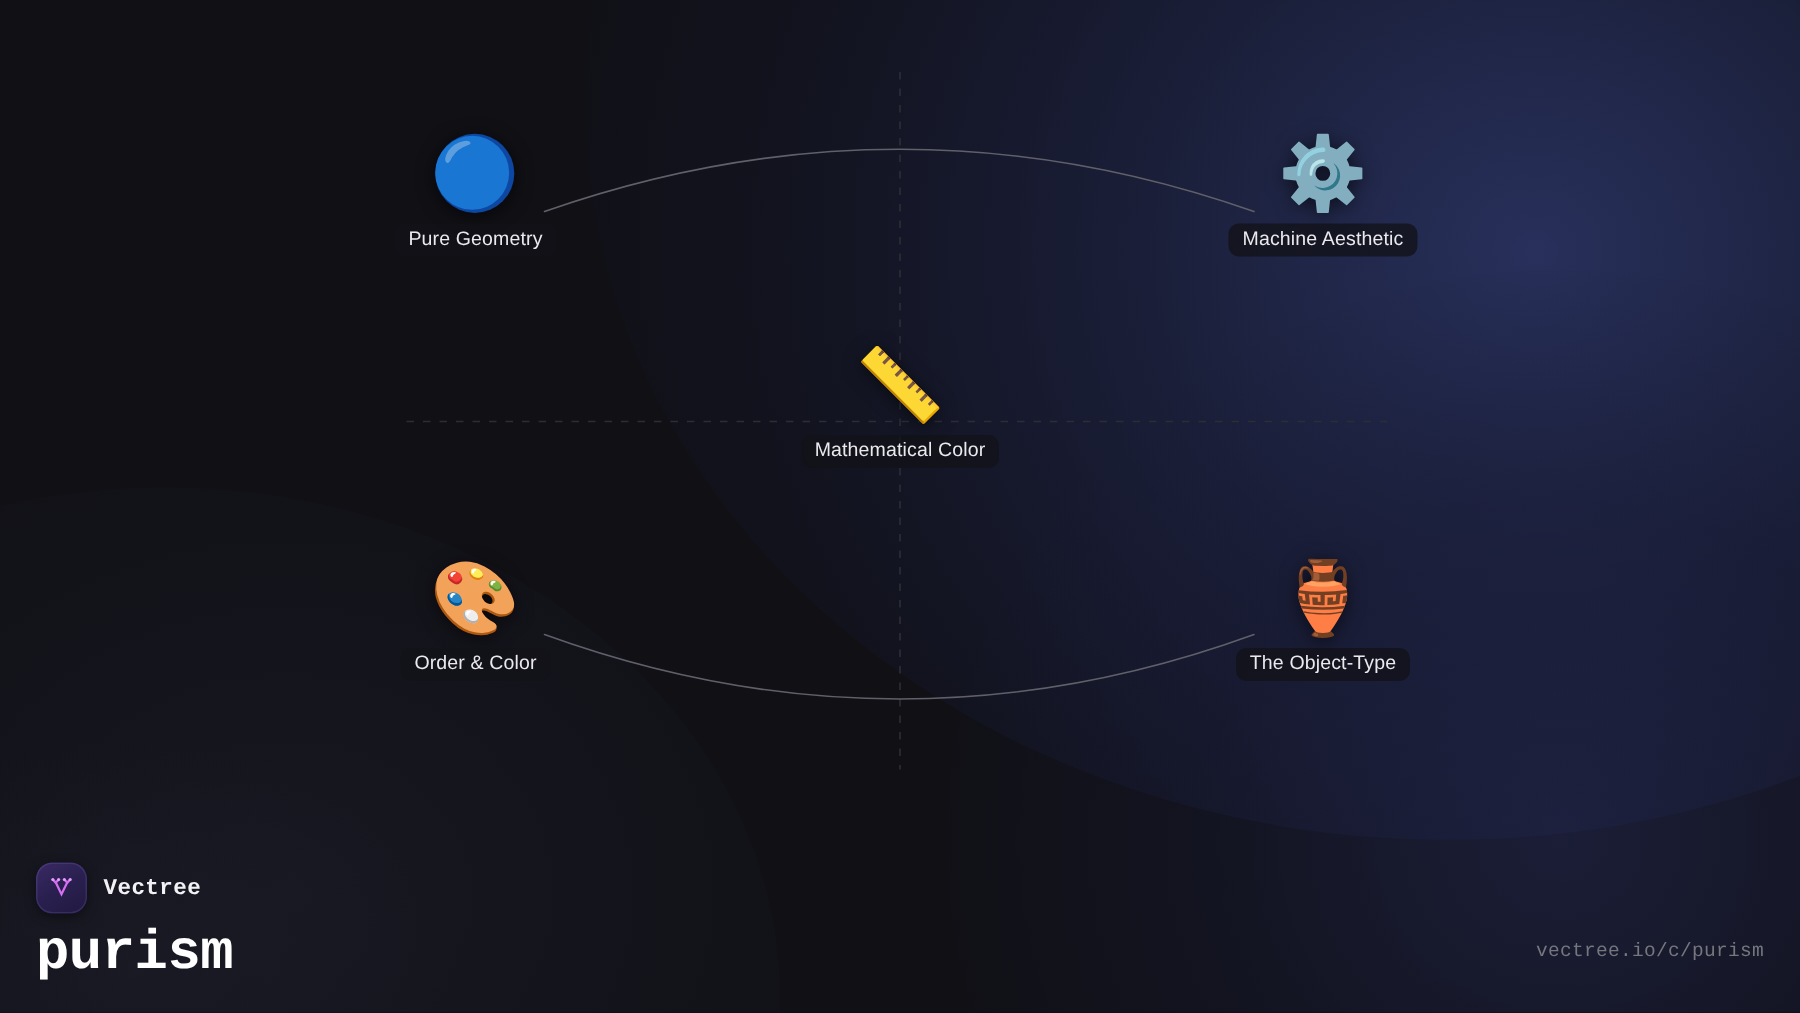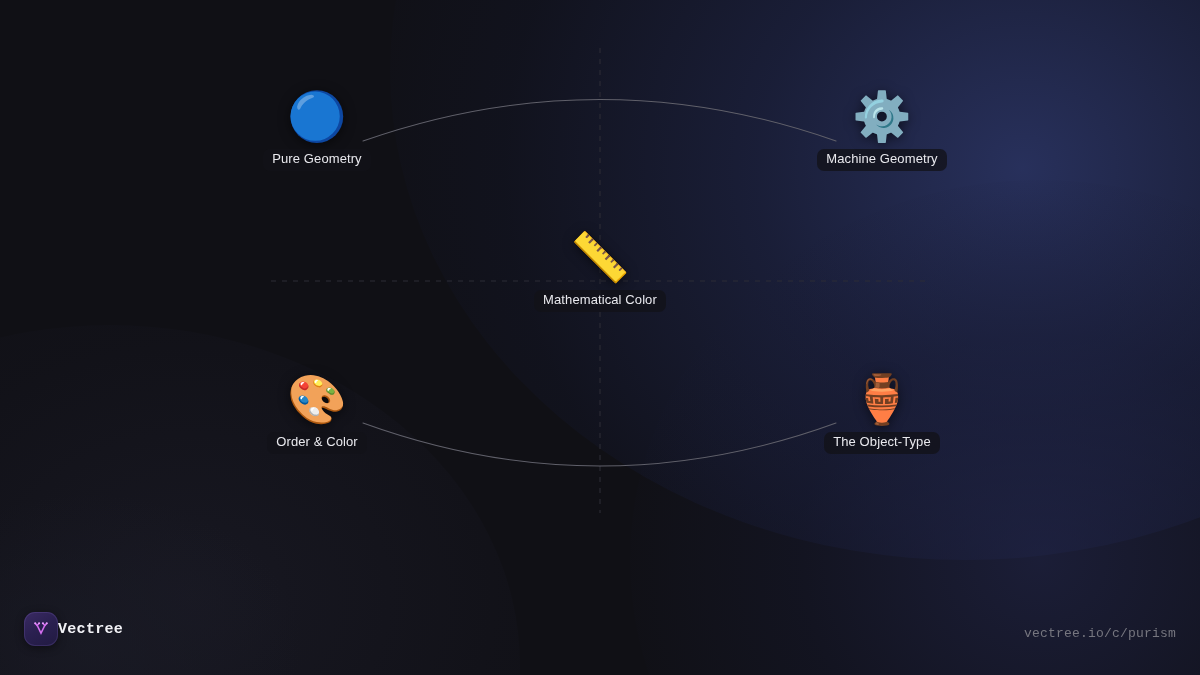--- a/index.html
+++ b/index.html
@@ -107,20 +107,21 @@
   .node.n-math    .node-icon { font-size:48px; }
 
   
   #footer-brand {
     position:absolute;
     left:24px; bottom:20px;
   }
   .brand-row {
     display:flex;
     align-items:center;
+    gap:11px;
     margin-bottom:9px;
   }
   .brand-badge {
     width:34px; height:34px;
     border-radius:11px;
     background:linear-gradient(150deg,#3a2a63 0%,#2a2050 48%,#211a41 100%);
     box-shadow:inset 0 0 0 1px rgba(150,120,220,0.18),
                0 2px 8px rgba(0,0,0,0.45);
     display:flex;
     align-items:center;
@@ -171,21 +172,21 @@
     <path d="M 363,423 Q 600,509 836,423" fill="none" stroke="#60606a" stroke-width="1.05" stroke-linecap="round"></path>
   </svg>
 
   <div class="node n-pure">
     <span class="node-icon">🔵</span>
     <span class="node-label">Pure Geometry</span>
   </div>
 
   <div class="node n-machine">
     <span class="node-icon">⚙️</span>
-    <span class="node-label">Machine Geometry</span>
+    <span class="node-label">Machine Aesthetic</span>
   </div>
 
   <div class="node n-math">
     <span class="node-icon">📏</span>
     <span class="node-label">Mathematical Color</span>
   </div>
 
   <div class="node n-order">
     <span class="node-icon">🎨</span>
     <span class="node-label">Order &amp; Color</span>
@@ -210,17 +211,18 @@
           <g fill="#e79bff">
             <circle cx="5.2" cy="5.3" r="1.05"></circle>
             <circle cx="9.1" cy="5.3" r="1.05"></circle>
             <circle cx="12.9" cy="5.3" r="1.05"></circle>
             <circle cx="16.8" cy="5.3" r="1.05"></circle>
           </g>
         </svg>
       </div>
       <span class="brand-name">Vectree</span>
     </div>
+    <div class="slug">purism</div>
   </div>
 
   <div id="footer-url">vectree.io/c/purism</div>
 
 </div>
 
 </body></html>

